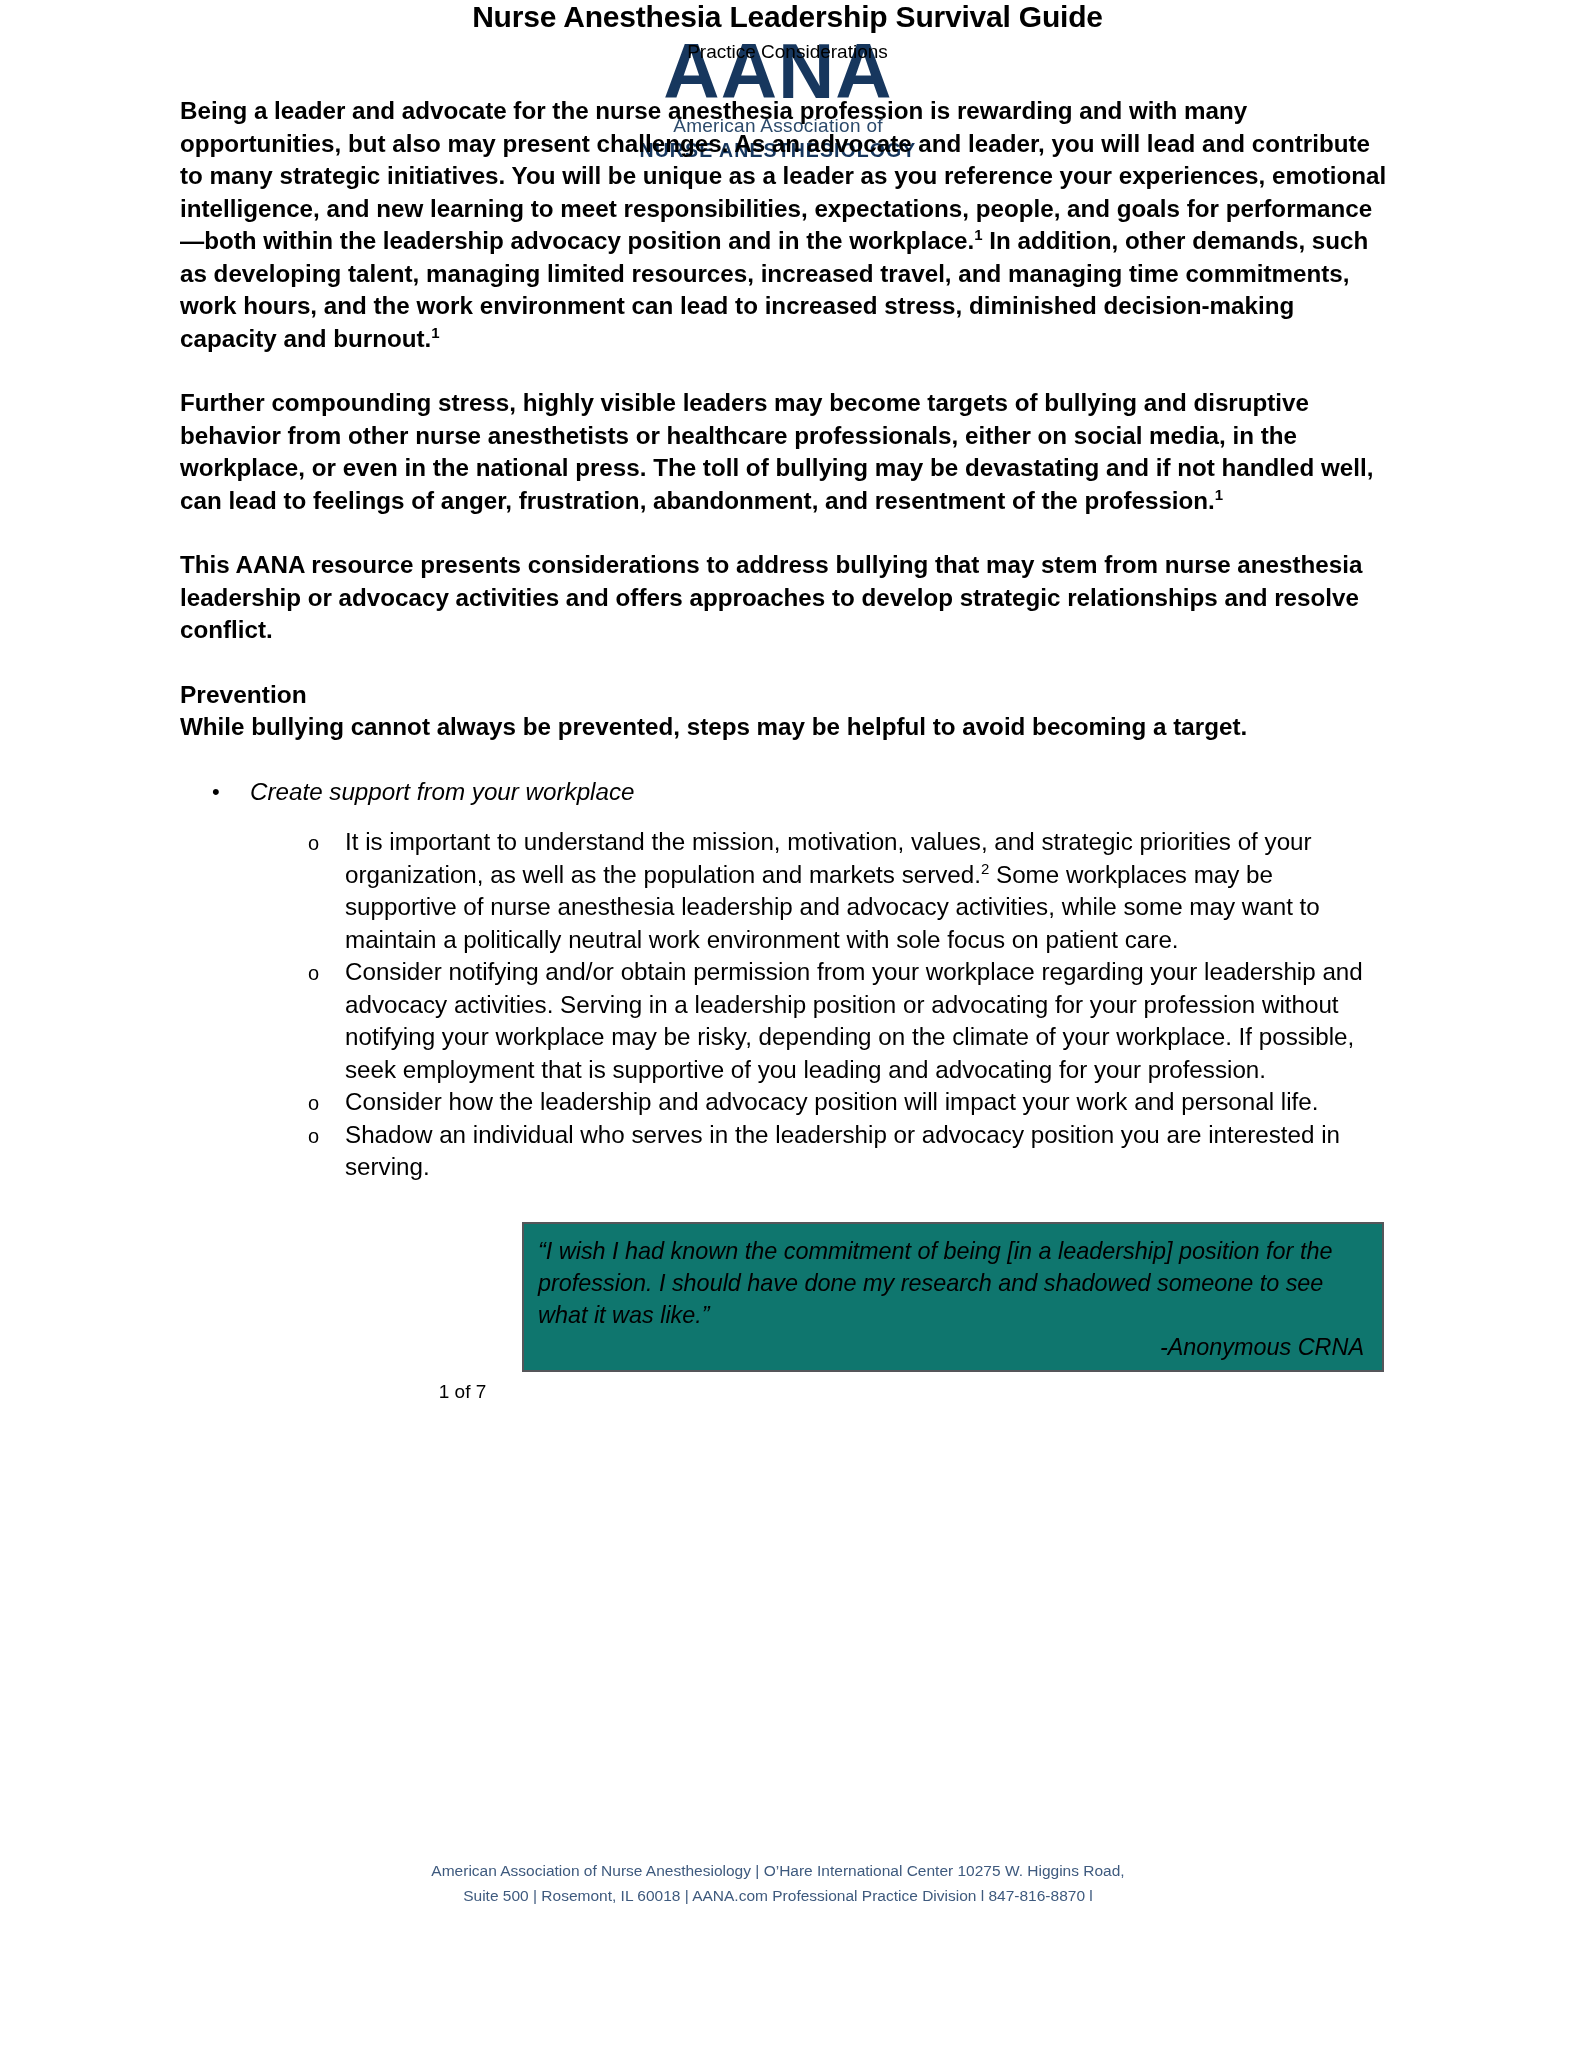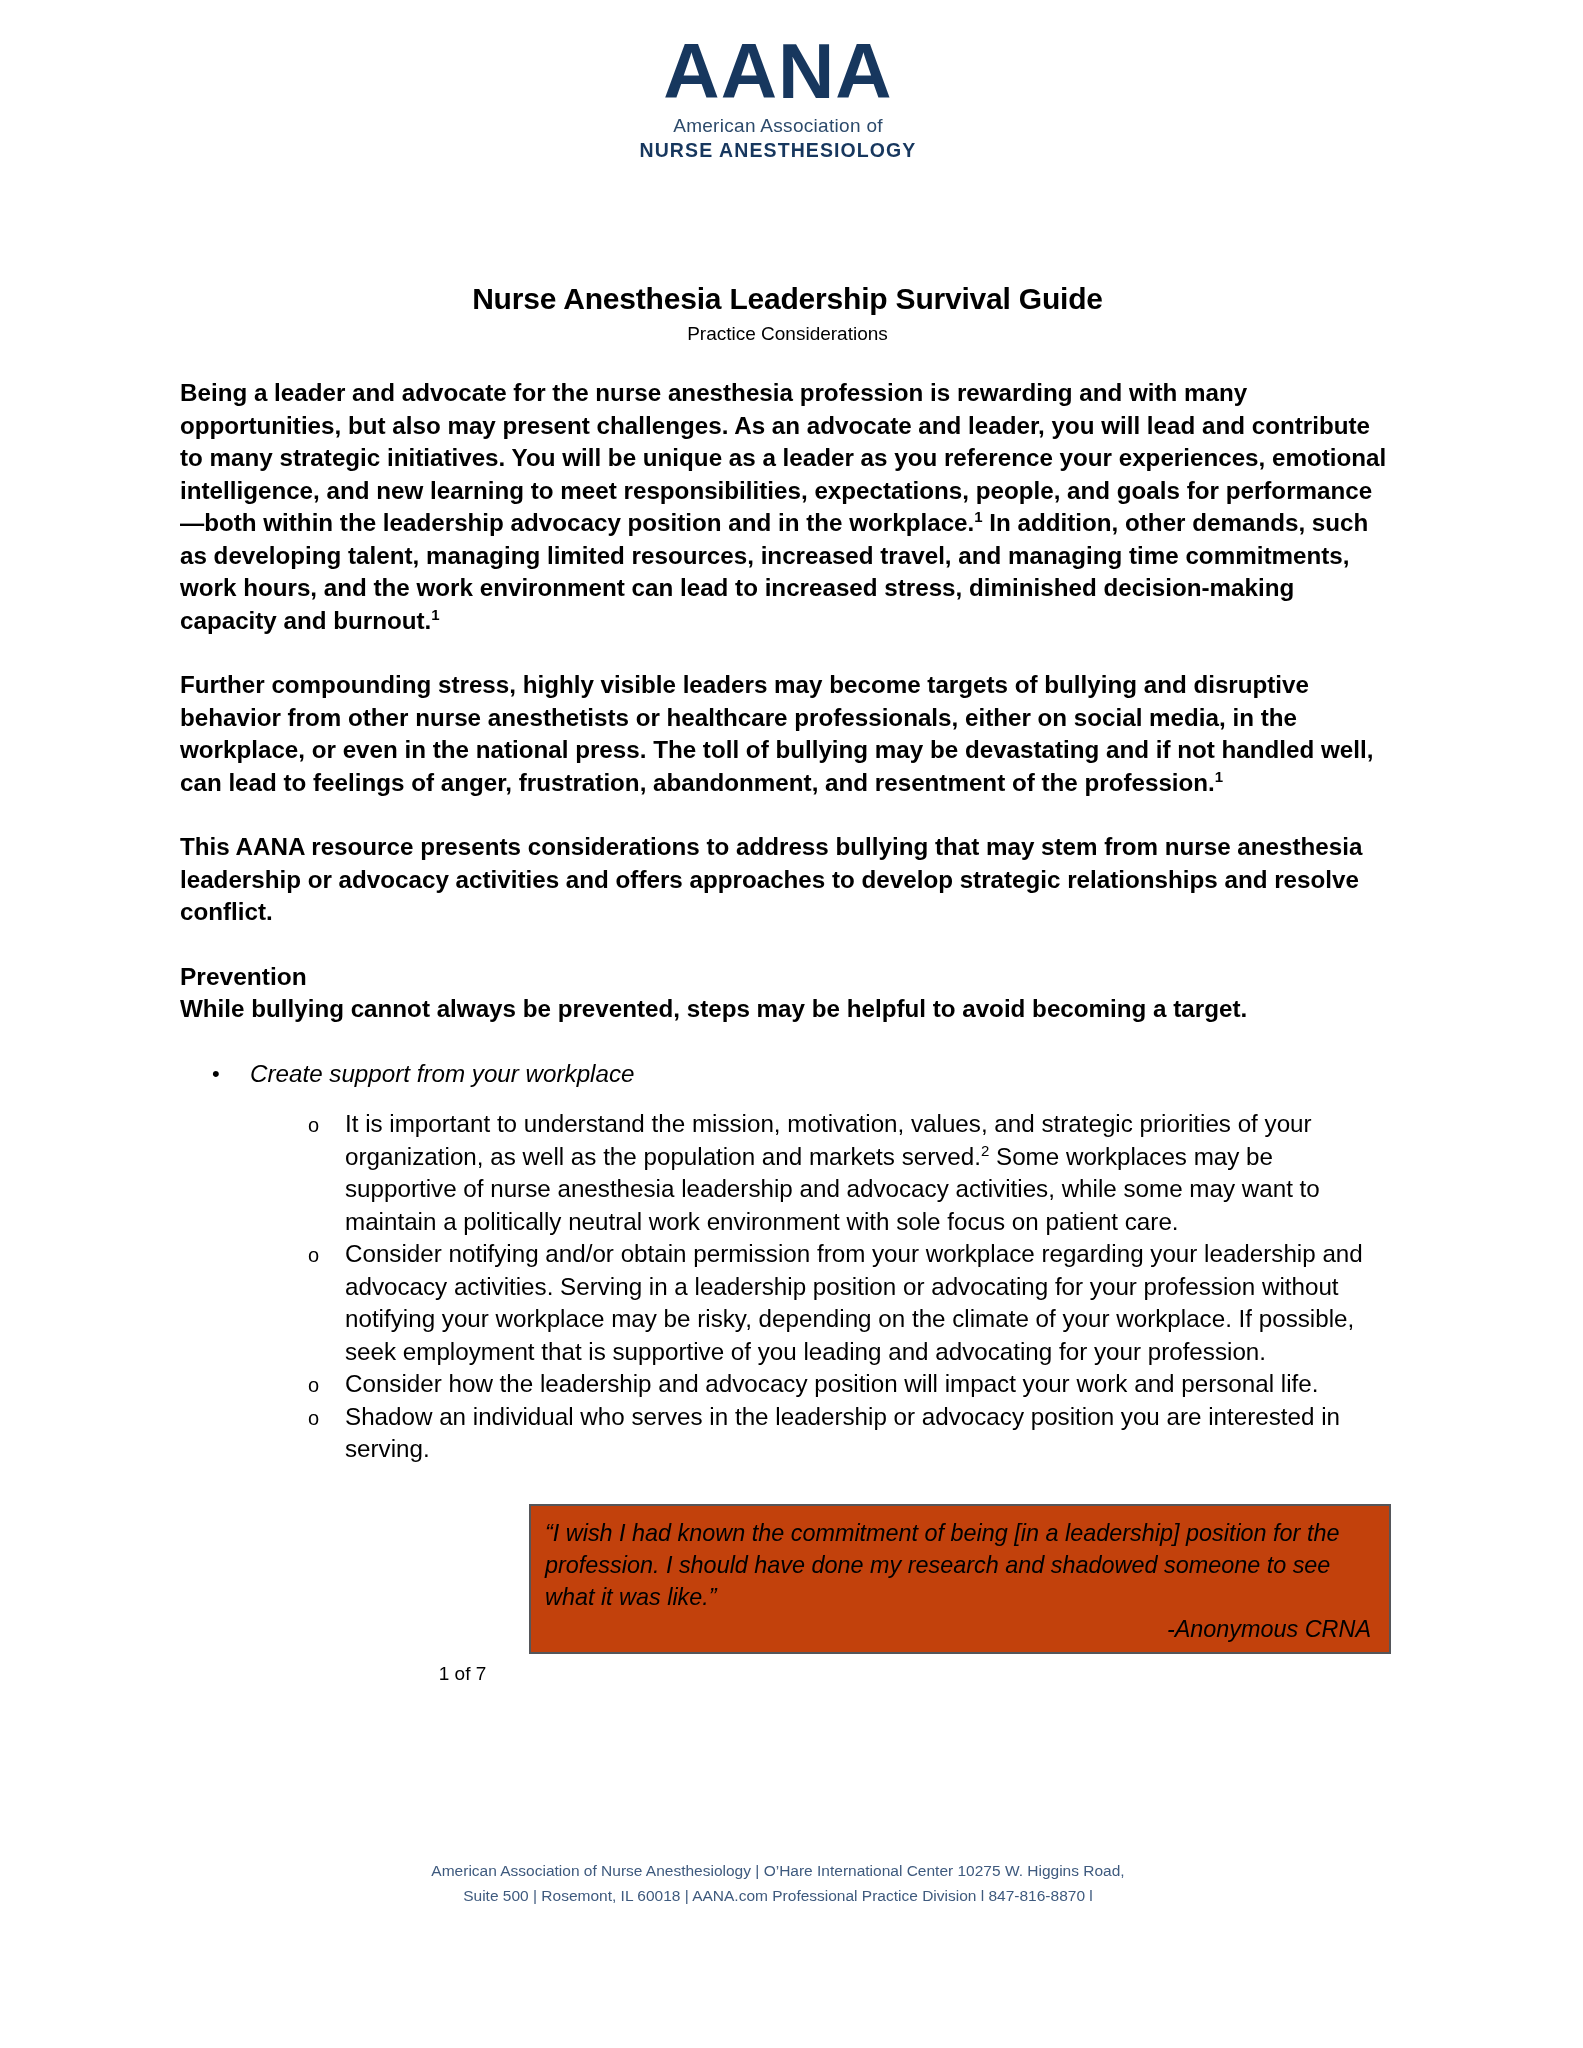--- a/index.html
+++ b/index.html
@@ -60,21 +60,20 @@
     left: 180px;
     top: 0;
     width: 1215px;
   }
 
   .doc-title {
     text-align: center;
     font-size: 30px;
     font-weight: bold;
     margin: 0;
-    padding-top: 282px;
     line-height: 1.15;
     letter-spacing: -0.2px;
   }
   .doc-subtitle {
     text-align: center;
     font-size: 19px;
     margin: 0;
     padding-top: 6px;
     line-height: 1.2;
   }
@@ -130,22 +129,22 @@
   }
 
   
   .quote-wrap {
     margin-top: 38px;
     display: flex;
     justify-content: flex-end;
   }
   .quote-box {
     width: 862px;
-    margin-right: 4px;
-    background: #c2410c;
+    margin-right: 11px;
+    background: #0f766e;
     border: 2px solid #55565a;
     box-sizing: border-box;
     padding: 11px 14px 7px 14px;
   }
   .quote-text {
     font-size: 23.4px;
     line-height: 32px;
     font-style: italic;
     margin: 0;
   }

